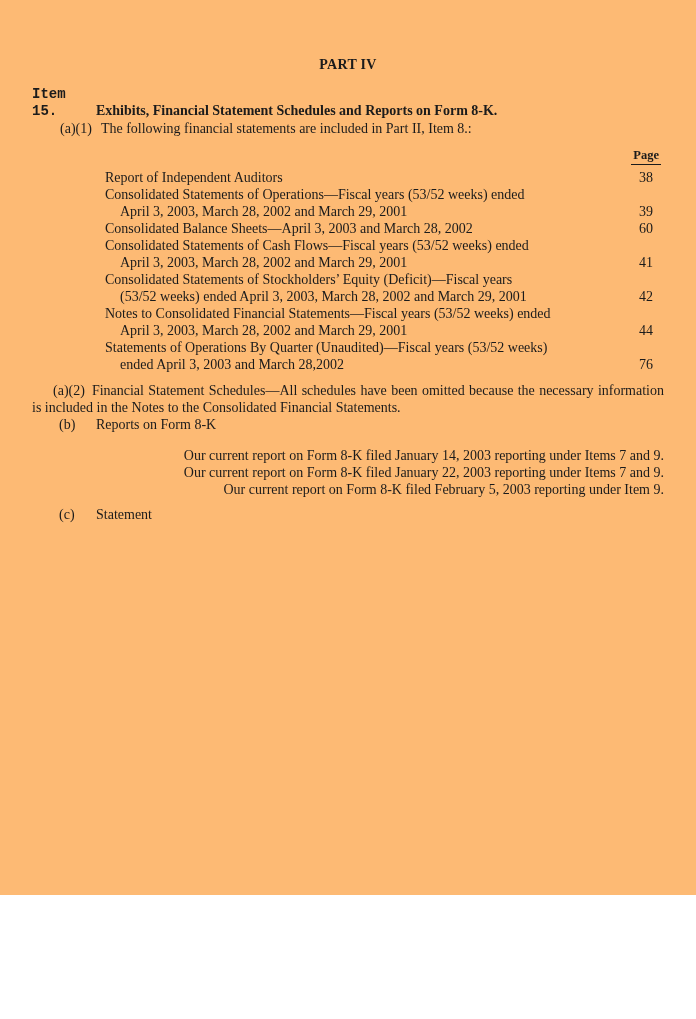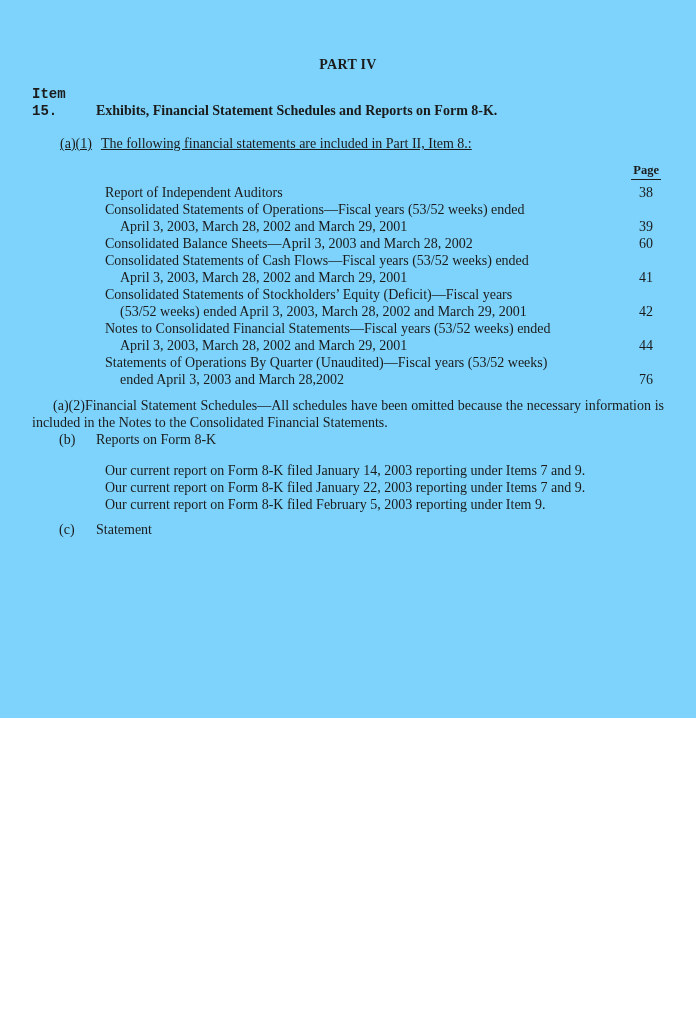--- a/index.html
+++ b/index.html
@@ -2,22 +2,22 @@
 <html><head>
 <meta charset="utf-8">
 <style>
   * { margin: 0; padding: 0; box-sizing: border-box; }
   html, body { background: #ffffff; }
   body { width: 696px; }
 
   .page {
     position: relative;
     width: 696px;
-    height: 718px;
-    background: #7dd3fc;
+    height: 895px;
+    background: #fdba74;
     font-family: "Liberation Serif", "DejaVu Serif", serif;
     font-size: 14px;
     color: #1b1b1b;
     padding: 56px 32px 0 32px;
     overflow: hidden;
   }
 
   .part-heading {
     text-align: center;
     font-weight: bold;
@@ -27,24 +27,22 @@
   }
 
   .item-line {
     margin-top: 13px;
     font-weight: bold;
     line-height: 17px;
   }
   .item-label { display: inline-block; width: 64px; font-family: Liberation Mono, monospace; }
 
   .a1-line {
-    margin-top: 15px;
     padding-left: 28px;
     line-height: 17px;
-    text-decoration: underline;
   }
   .a1-label { margin-right: 9px; }
 
   .fs-table { margin-top: 9px; }
 
   .page-header-row {
     text-align: right;
     padding-right: 3px;
     line-height: 17px;
   }
@@ -65,32 +63,33 @@
   .row-desc { flex: 1 1 auto; padding-left: 73px; padding-right: 16px; }
   .row-line2 { padding-left: 15px; }
   .row-page { flex: 0 0 36px; text-align: center; }
 
   .a2-para {
     margin-top: 10px;
     text-align: justify;
     text-indent: 21px;
     line-height: 16.5px;
   }
-  .a2-label { margin-right: 0; font-family: Liberation Serif, serif; }
+  .a2-label { margin-right: 7px; font-family: Liberation Serif, serif; }
 
   .sub-line {
     padding-left: 27px;
     line-height: 17px;
   }
   .sub-label { display: inline-block; width: 37px; }
 
   .reports-block {
     margin-top: 14px;
     padding-left: 73px;
     line-height: 17px;
+    text-align: right;
   }
 
   .c-line { margin-top: 8px; }
 
   .c-para {
     margin-top: 12px;
     text-align: justify;
     text-indent: 21px;
     line-height: 16.5px;
   }

